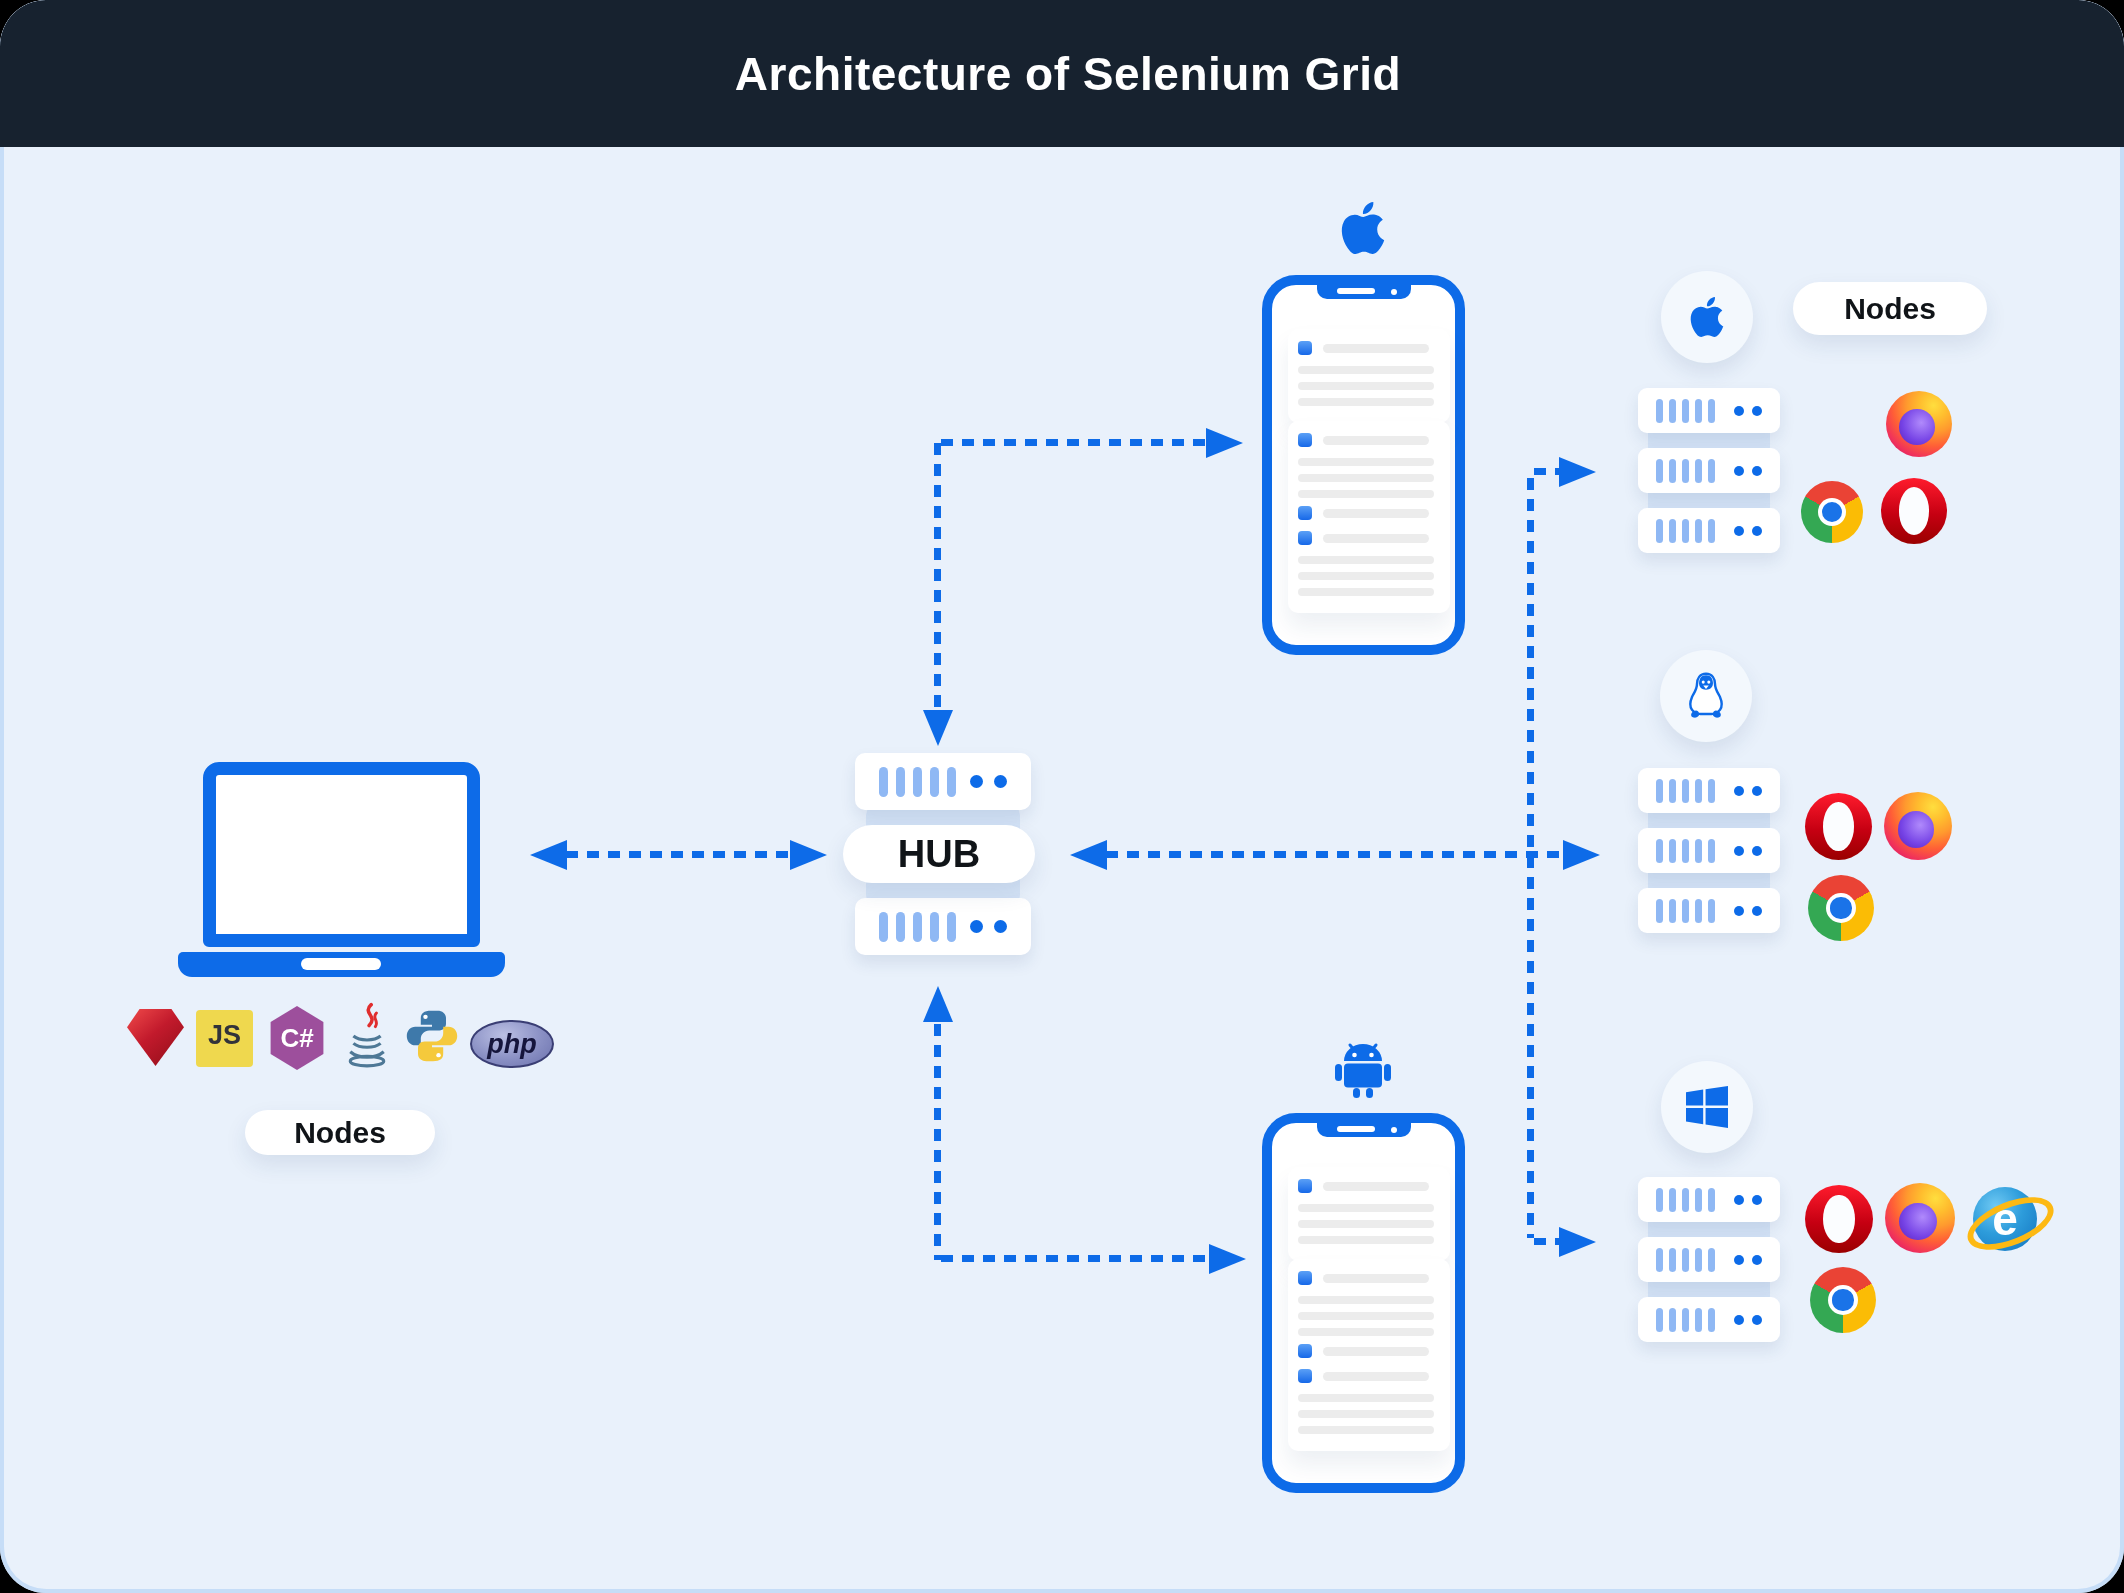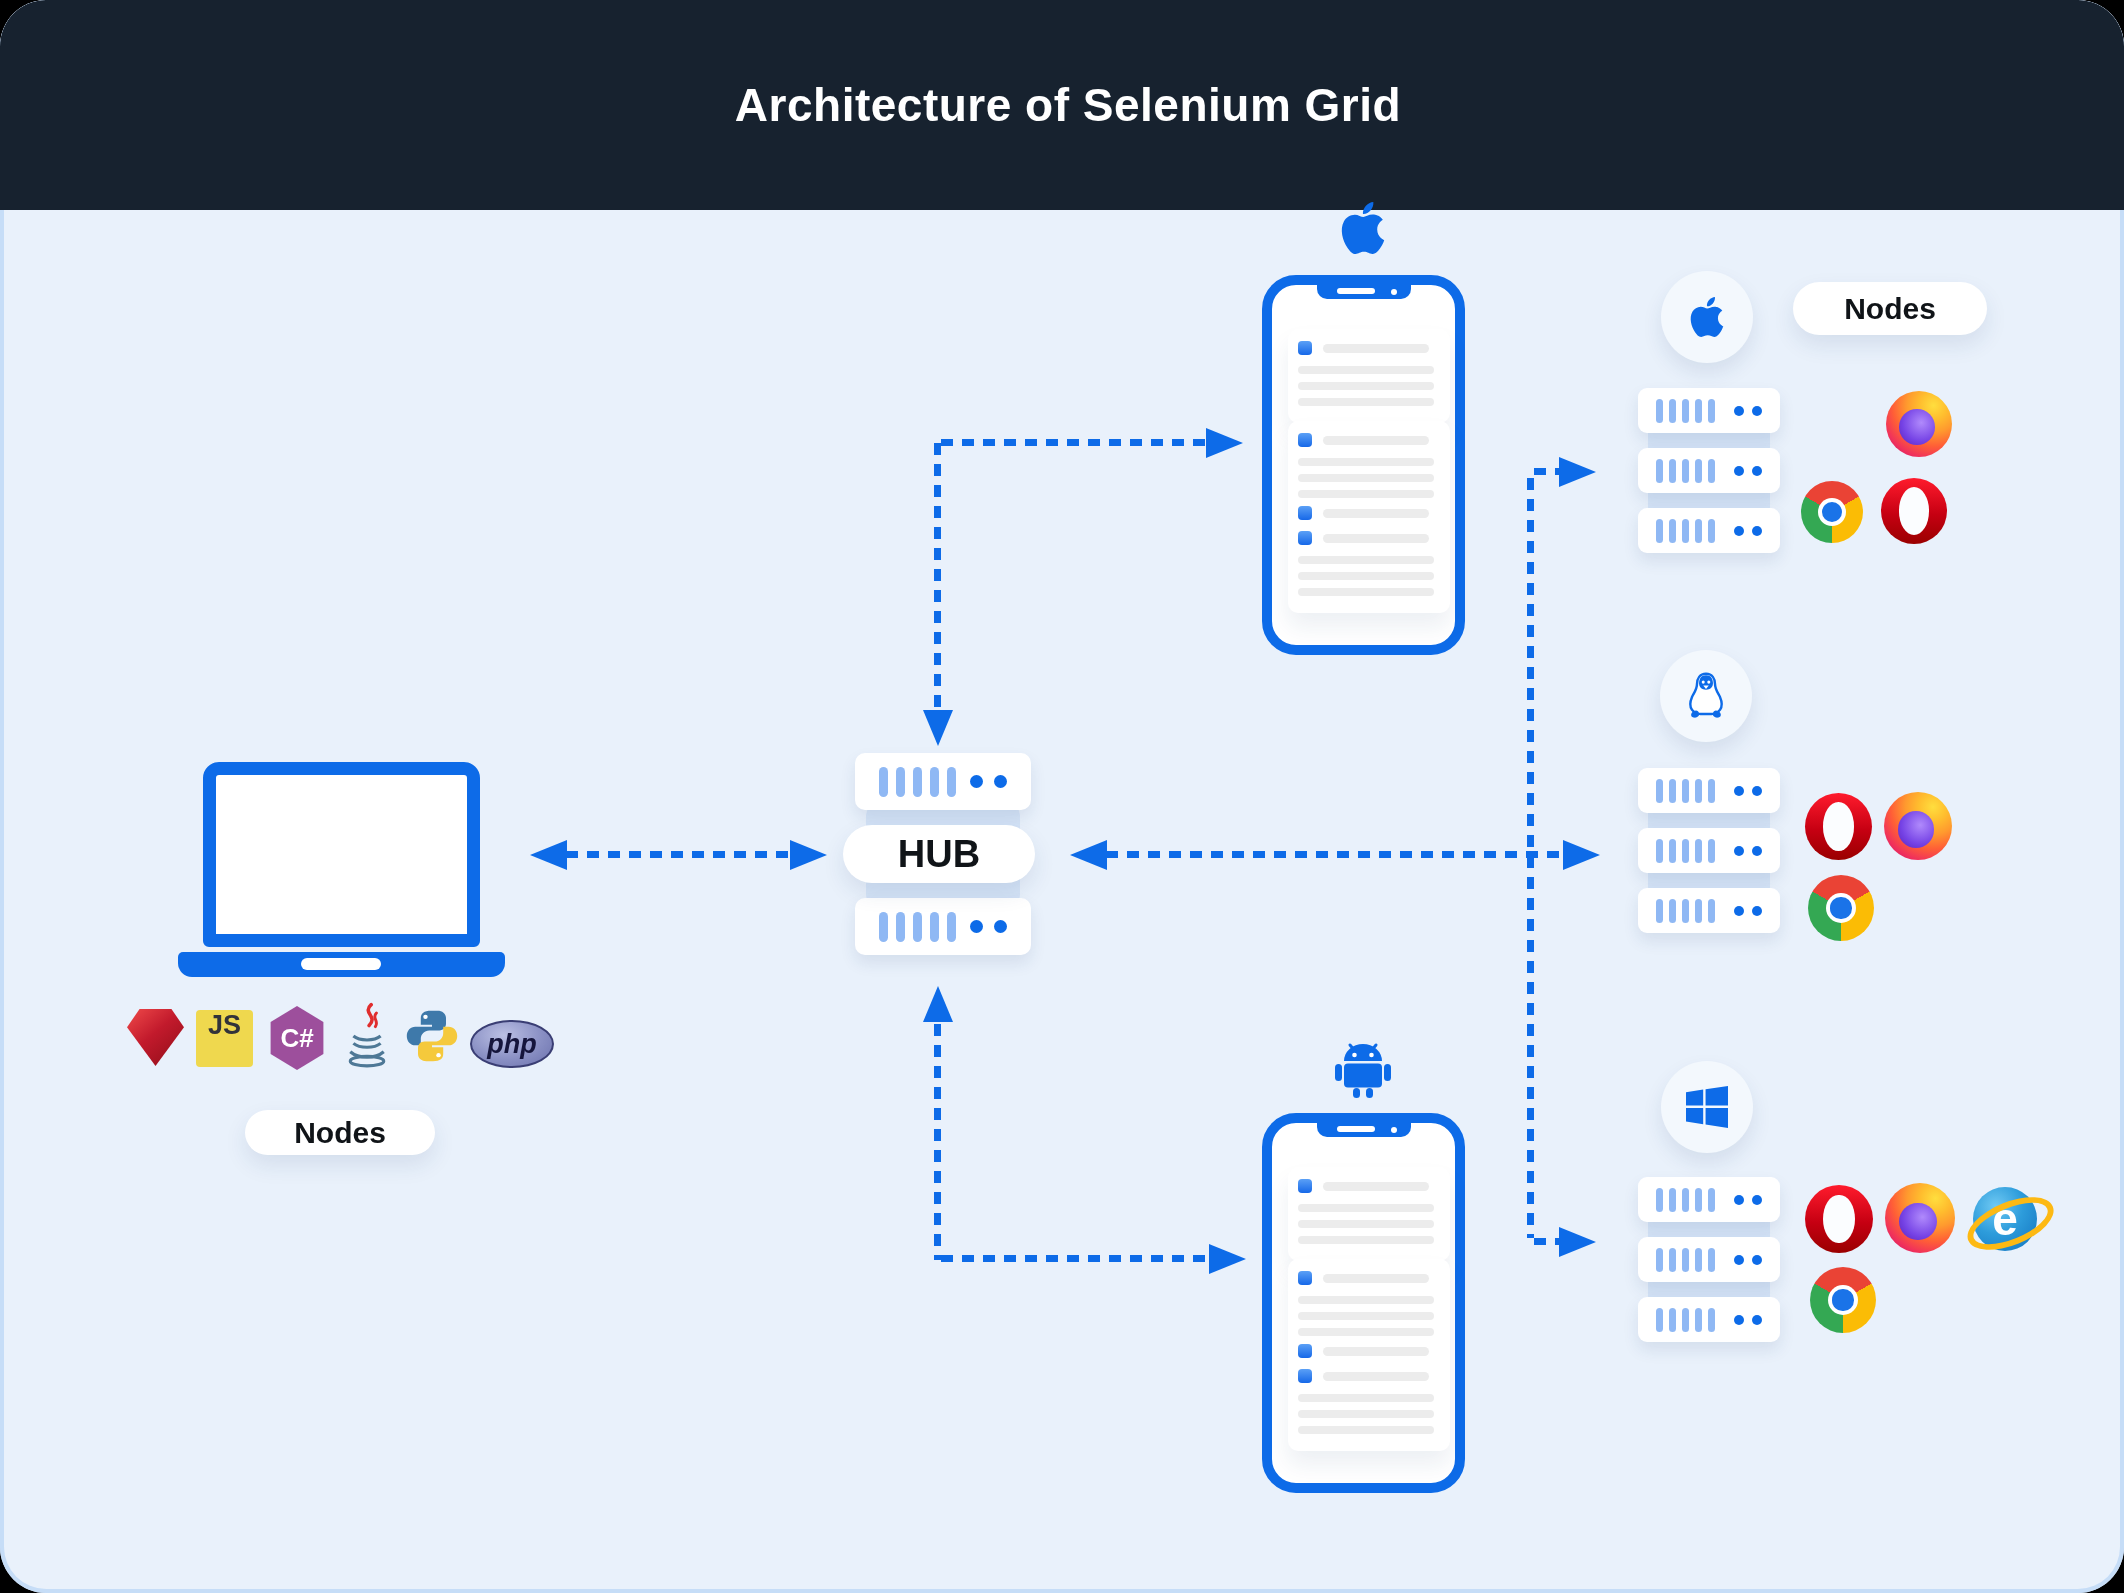--- a/index.html
+++ b/index.html
@@ -1,42 +1,42 @@
 <!DOCTYPE html>
 <html><head>
 <meta charset="utf-8">
 <style>
   :root{ --blue:#0D6BE8; --bg:#E9F1FB; --hdr:#17222F; --bar:#8FB8F4; --stack:#D5E4F7; }
   *{margin:0;padding:0;box-sizing:border-box;}
   body{background:#000;font-family:"Liberation Sans","DejaVu Sans",sans-serif;}
   .stage{position:relative;width:2124px;height:1593px;background:var(--bg);border-radius:46px;overflow:hidden;
          box-shadow:inset 0 0 0 4px rgba(196,219,247,.95);}
   
-  .header{position:absolute;left:0;top:0;right:0;height:210px;background:var(--hdr);
+  .header{position:absolute;left:0;top:0;right:0;height:147px;background:var(--hdr);
           border-radius:46px 46px 0 0;display:flex;align-items:center;justify-content:center;padding-left:12px;}
   .title{color:#fff;font-size:46px;font-weight:bold;letter-spacing:.5px;}
 
   
   .pill{position:absolute;background:#fff;border-radius:30px;display:flex;align-items:center;justify-content:center;
         font-weight:bold;color:#101418;box-shadow:0 10px 22px rgba(30,60,110,.10);}
 
   
   .lap-screen{position:absolute;left:203px;top:762px;width:277px;height:185px;background:#fff;
               border:13px solid var(--blue);border-radius:16px 16px 6px 6px;}
   .lap-base{position:absolute;left:178px;top:952px;width:327px;height:25px;background:var(--blue);
             border-radius:5px 5px 14px 14px;}
   .lap-notch{position:absolute;left:301px;top:958px;width:80px;height:12px;background:#fff;border-radius:6px;}
 
   
   .lang{position:absolute;display:flex;align-items:center;justify-content:center;}
   .ruby{left:127px;top:1009px;width:57px;height:57px;
         clip-path:polygon(22% 0%,78% 0%,100% 32%,50% 100%,0% 32%);
         background:linear-gradient(140deg,#F04A4A 0%,#C21A2C 45%,#8E0D18 100%);}
   .jsq{left:196px;top:1010px;width:57px;height:57px;background:#EFD84E;border-radius:4px;
-       align-items:flex-start;justify-content:center;padding-bottom:6px;font-weight:bold;font-size:27px;color:#32333A;}
+       align-items:center;justify-content:center;padding-bottom:6px;font-weight:bold;font-size:27px;color:#32333A;}
   .csh{left:267px;top:1006px;width:60px;height:64px;background:#9D4F9C;
        clip-path:polygon(50% 0,94% 25%,94% 75%,50% 100%,6% 75%,6% 25%);
        color:#fff;font-weight:bold;font-size:26px;}
   .java{left:344px;top:1000px;width:46px;height:70px;}
   .py{left:404px;top:1006px;width:56px;height:60px;}
   .php{left:470px;top:1020px;width:84px;height:48px;border-radius:50%;
        background:radial-gradient(ellipse at 40% 30%,#BBC0E4 0%,#8A90C4 55%,#6A70AC 100%);
        border:2px solid #3A3E74;color:#15153C;font-weight:bold;font-style:italic;font-size:27px;}
 
   

